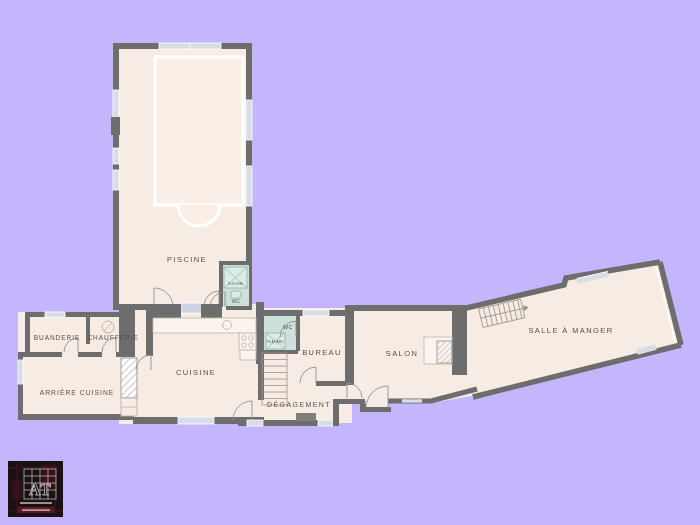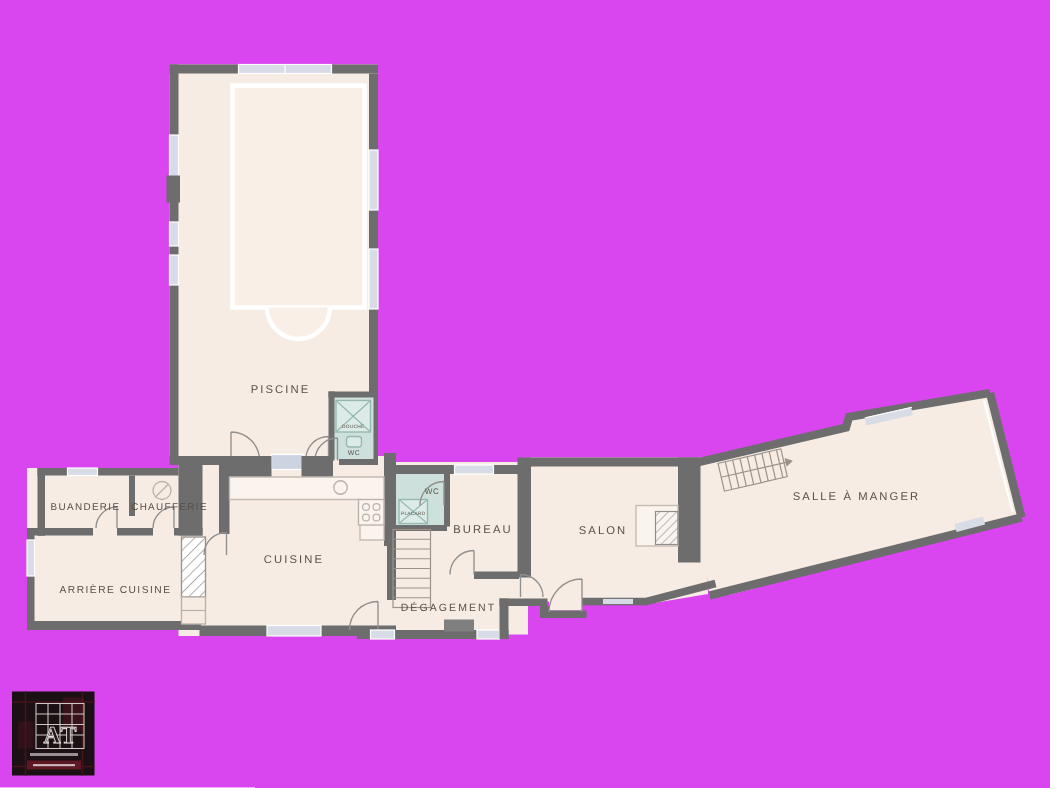--- a/index.html
+++ b/index.html
@@ -1,16 +1,16 @@
 <!DOCTYPE html>
 <html><head>
 <meta charset="utf-8">
 <style>
   html,body{margin:0;padding:0;background:#ffffff;}
-  #stage{position:relative;width:700px;height:525px;background:#d946ef;overflow:hidden;
+  #stage{position:relative;width:700px;height:525px;background:#c4b5fd;overflow:hidden;
          font-family:"Liberation Sans",sans-serif;}
   svg text{font-family:"Liberation Sans",sans-serif;fill:#575049;}
   .room-label{font-size:7.5px;letter-spacing:1.4px;}
   .tiny-label{font-size:4.6px;letter-spacing:.4px;}
   .micro-label{font-size:3.2px;letter-spacing:.2px;}
   .logo-mono{font-family:"Liberation Serif",serif;font-size:16px;font-weight:bold;
              letter-spacing:1px;fill:#221a20;stroke:#e9e3df;stroke-width:.55;}
 </style>
 </head>
 <body>

